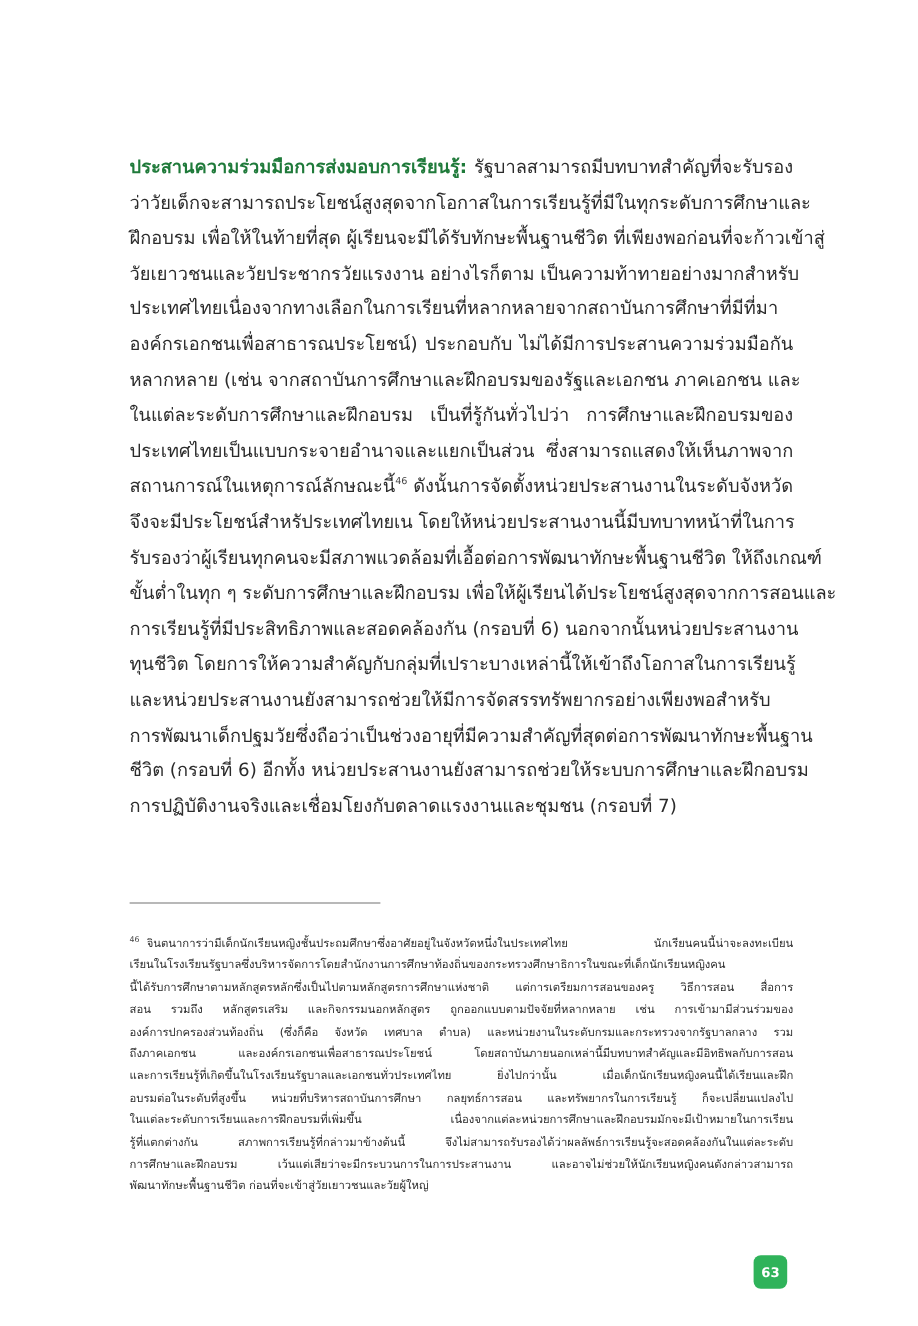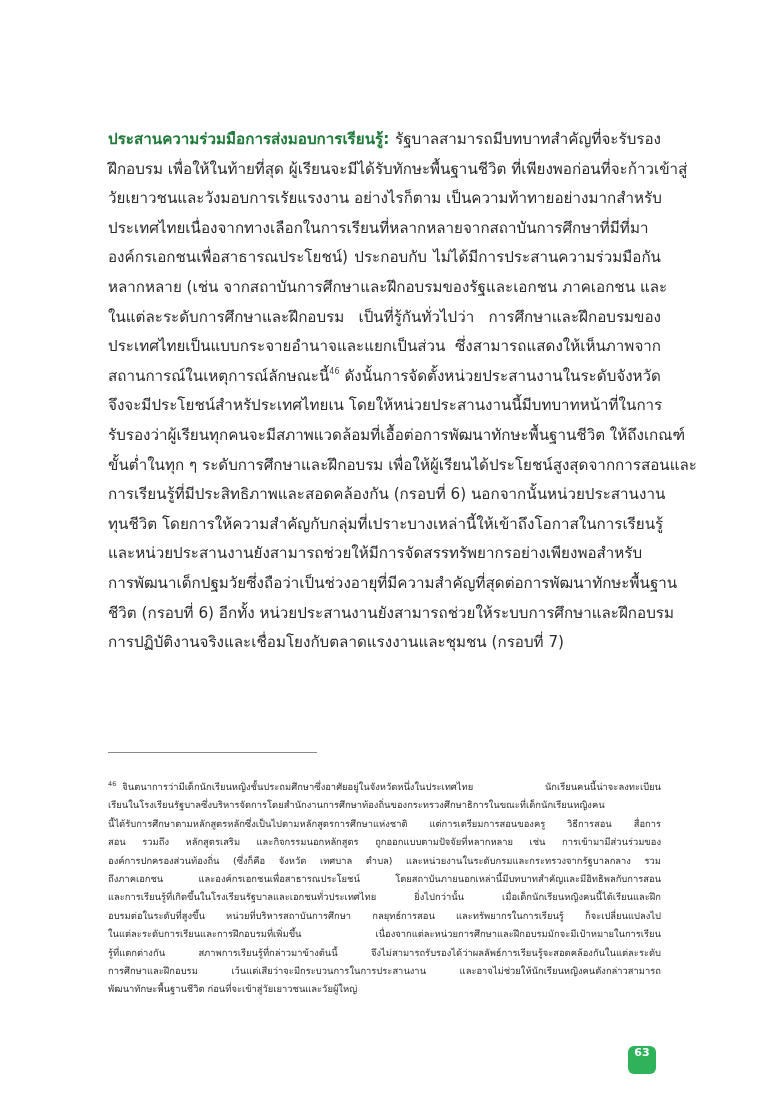--- a/index.html
+++ b/index.html
@@ -19,32 +19,33 @@
       position: absolute; left: 108px; top: 762px; width: 553px;
       font-family: "DejaVu Sans", sans-serif; font-size: 9.4px; line-height: 18.4px; color: #2b2b2b; margin: 0;
     }
     .fline { display: block; white-space: nowrap; text-align: justify; text-align-last: justify; height: 18.4px; }
     .fline.last { text-align-last: left; }
     .fnnum { font-size: 6.5px; vertical-align: 4px; line-height: 0; margin-right: 6px; color: #444; }
     .page-badge {
       position: absolute; left: 628px; top: 1030px; width: 28px; height: 28px;
       border-radius: 6px; background: #2fb35a; color: #ffffff;
       font-family: "DejaVu Sans", sans-serif; font-weight: bold; font-size: 11px;
-      display: flex; align-items: flex-start; justify-content: center;
+      display: flex; align-items: center; justify-content: center;
     }
   </style>
 </head>
 <body>
 
 <div class="page">
 
   <div class="body-text">
     <span class="line"><span class="heading">ประสานความร่วมมือการส่งมอบการเรียนรู้:</span><span> รัฐบาลสามารถมีบทบาทสำคัญที่จะรับรอง</span></span>
+    <span class="line">ว่าวัยเด็กจะสามารถประโยชน์สูงสุดจากโอกาสในการเรียนรู้ที่มีในทุกระดับการศึกษาและ</span>
     <span class="line">ฝึกอบรม เพื่อให้ในท้ายที่สุด ผู้เรียนจะมีได้รับทักษะพื้นฐานชีวิต ที่เพียงพอก่อนที่จะก้าวเข้าสู่</span>
-    <span class="line">วัยเยาวชนและวังมอบการเรัยแรงงาน อย่างไรก็ตาม เป็นความท้าทายอย่างมากสำหรับ</span>
+    <span class="line">วัยเยาวชนและวัยประชากรวัยแรงงาน อย่างไรก็ตาม เป็นความท้าทายอย่างมากสำหรับ</span>
     <span class="line">ประเทศไทยเนื่องจากทางเลือกในการเรียนที่หลากหลายจากสถาบันการศึกษาที่มีที่มา</span>
     <span class="line">องค์กรเอกชนเพื่อสาธารณประโยชน์) ประกอบกับ ไม่ได้มีการประสานความร่วมมือกัน</span>
     <span class="line">หลากหลาย (เช่น จากสถาบันการศึกษาและฝึกอบรมของรัฐและเอกชน ภาคเอกชน และ</span>
     <span class="line">ในแต่ละระดับการศึกษาและฝึกอบรม เป็นที่รู้กันทั่วไปว่า การศึกษาและฝึกอบรมของ</span>
     <span class="line">ประเทศไทยเป็นแบบกระจายอำนาจและแยกเป็นส่วน ซึ่งสามารถแสดงให้เห็นภาพจาก</span>
     <span class="line"><span>สถานการณ์ในเหตุการณ์ลักษณะนี้</span><sup class="fnref">46</sup><span> ดังนั้นการจัดตั้งหน่วยประสานงานในระดับจังหวัด</span></span>
     <span class="line">จึงจะมีประโยชน์สำหรัประเทศไทยเน โดยให้หน่วยประสานงานนี้มีบทบาทหน้าที่ในการ</span>
     <span class="line">รับรองว่าผู้เรียนทุกคนจะมีสภาพแวดล้อมที่เอื้อต่อการพัฒนาทักษะพื้นฐานชีวิต ให้ถึงเกณฑ์</span>
     <span class="line">ขั้นต่ำในทุก ๆ ระดับการศึกษาและฝึกอบรม เพื่อให้ผู้เรียนได้ประโยชน์สูงสุดจากการสอนและ</span>
     <span class="line">การเรียนรู้ที่มีประสิทธิภาพและสอดคล้องกัน (กรอบที่ 6) นอกจากนั้นหน่วยประสานงาน</span>

